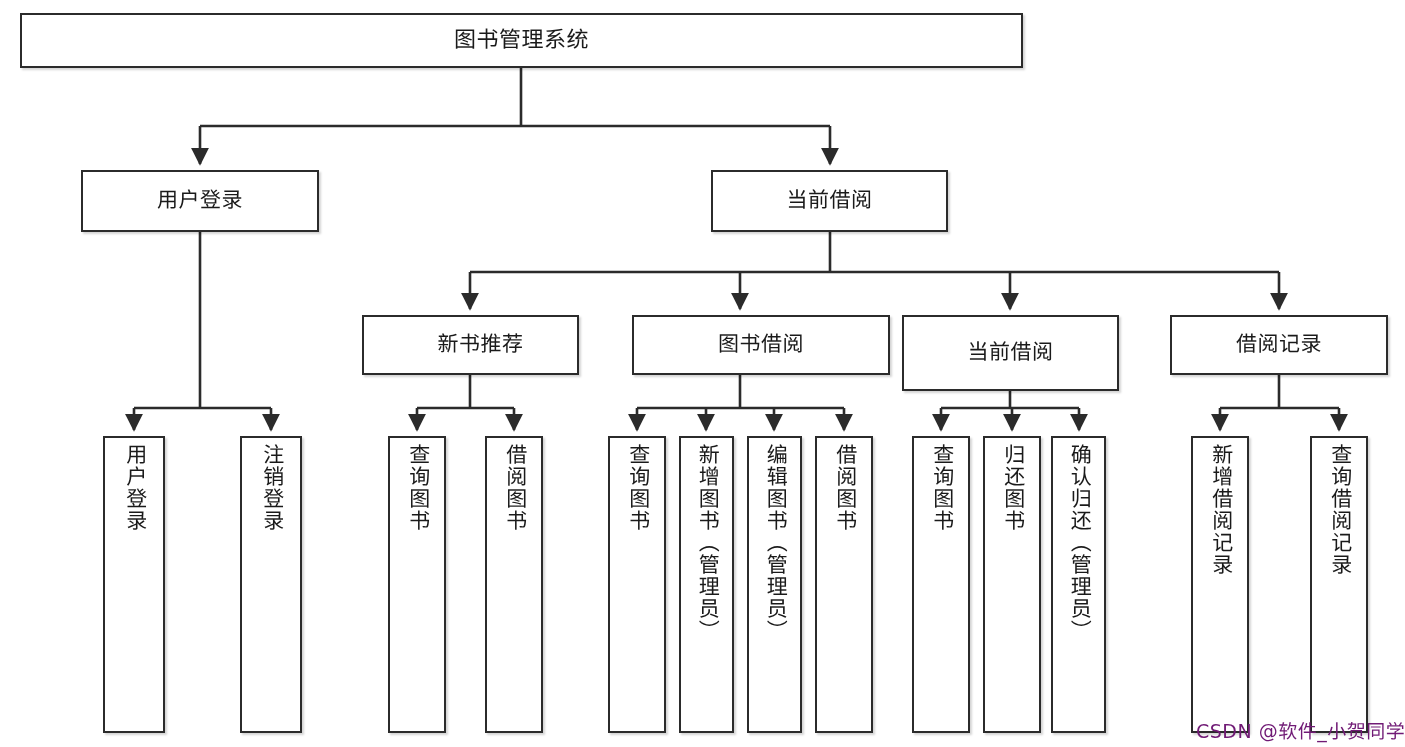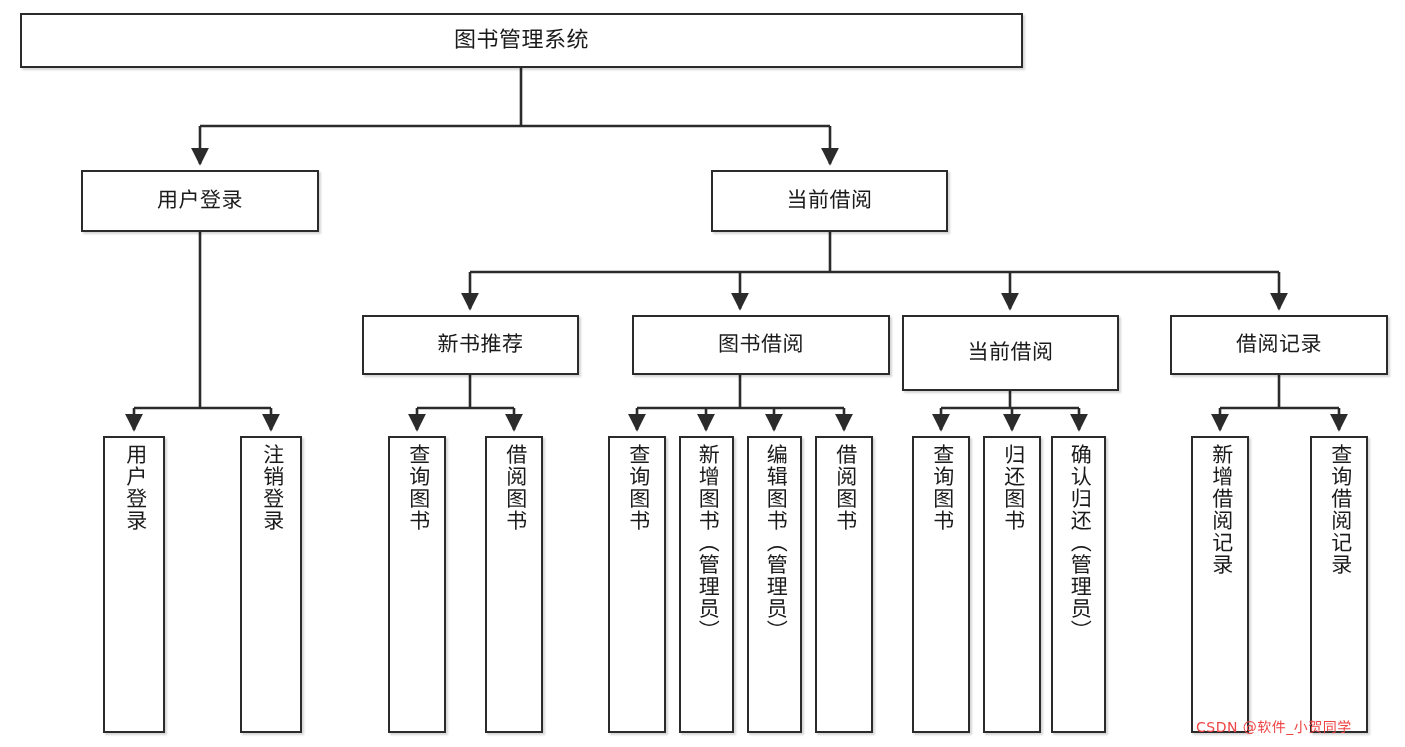--- a/index.html
+++ b/index.html
@@ -61,22 +61,22 @@
     writing-mode: vertical-rl;
     text-orientation: upright;
     font-size: 21px;
     line-height: 1.12;
     letter-spacing: 1px;
     white-space: nowrap;
     max-height: 286px;
   }
   .watermark {
     position: absolute;
-    font-size: 14px;
-    color: #ef4444;
+    font-size: 19px;
+    color: #701a75;
     white-space: nowrap;
     letter-spacing: 0.5px;
   }
 </style>
 </head>
 <body>
 
 <div id="canvas">
 
   <svg id="edges" viewBox="0 0 1405 747" xmlns="http://www.w3.org/2000/svg">

